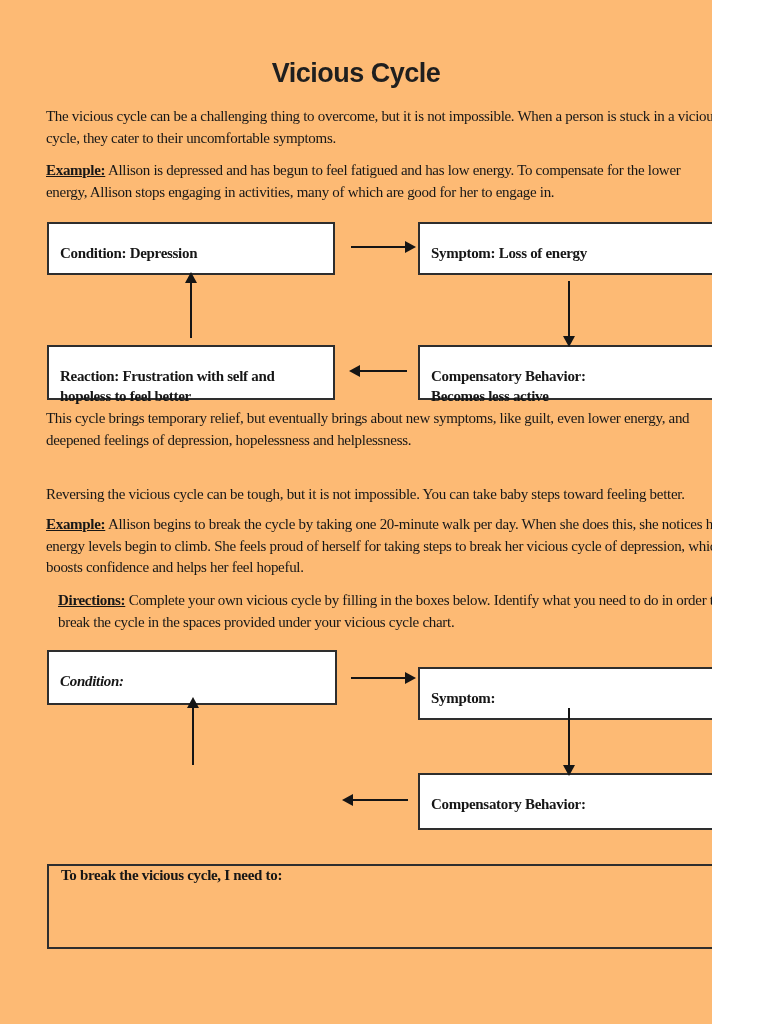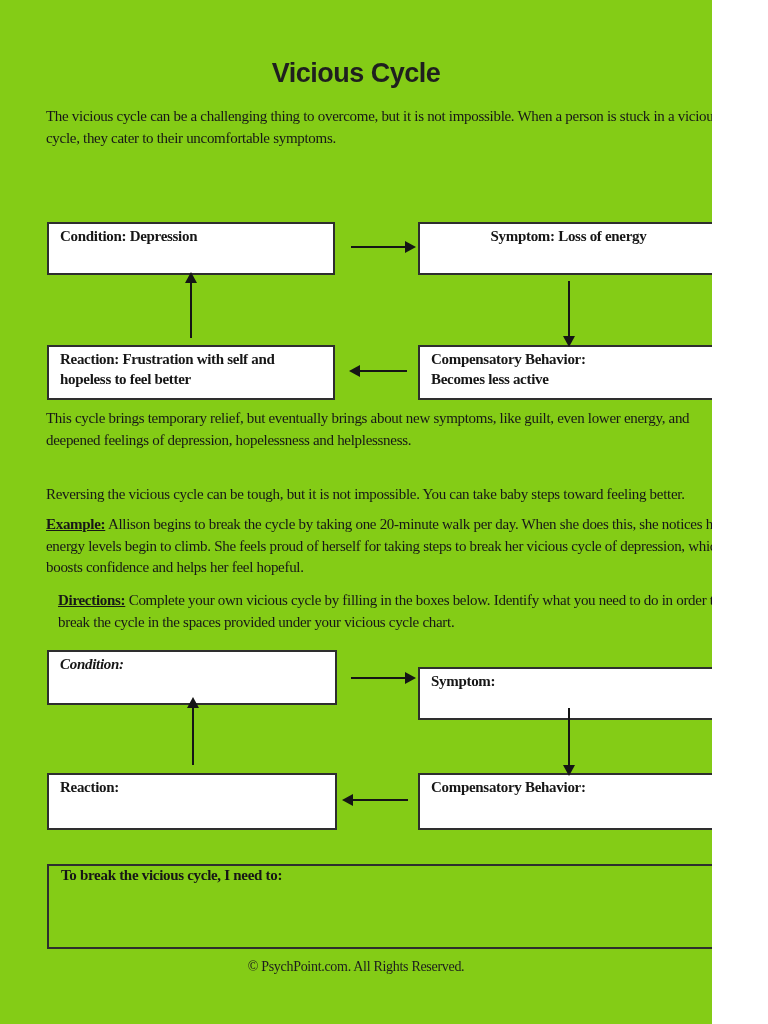--- a/index.html
+++ b/index.html
@@ -1,21 +1,21 @@
 <!DOCTYPE html>
 <html><head>
 <meta charset="utf-8">
 <style>
   * { margin: 0; padding: 0; box-sizing: border-box; }
   html, body { background: #ffffff; }
   .page {
     position: relative;
     width: 712px;
     height: 1024px;
-    background: #84cc16;
+    background: #fdba74;
     color: #1b1b1b;
     font-family: "Liberation Serif", serif;
     font-size: 15px;
     letter-spacing: -0.3px;
     overflow: hidden;
   }
   .title {
     position: absolute;
     left: 0; right: 0;
     top: 58px;
@@ -41,29 +41,29 @@
   .p-example1   { top: 160px; }
   .p-relief     { top: 391px; margin-top: 17px; }
   .p-reversing  { top: 484px; }
   .p-example2   { top: 514px; }
   .p-directions { top: 590px; margin-left: 12px; }
 
   .dbox {
     position: absolute;
     border: 2px solid #2e2e2e;
     background: #ffffff;
-    padding: 2px 11px;
+    padding: 19px 11px;
     font-weight: 700;
     line-height: 20px;
     color: #161616;
     white-space: pre-line;
   }
   
   .b-cond1 { left: 47px;  top: 222px; width: 288px; height: 53px; }
-  .b-symp1 { left: 418px; top: 222px; width: 301px; height: 53px; text-align: center; }
+  .b-symp1 { left: 418px; top: 222px; width: 301px; height: 53px; }
   .b-comp1 { left: 418px; top: 345px; width: 301px; height: 55px; }
   .b-reac1 { left: 47px;  top: 345px; width: 288px; height: 55px; }
   
   .b-cond2 { left: 47px;  top: 650px; width: 290px; height: 55px; font-style: italic; }
   .b-symp2 { left: 418px; top: 652px; width: 300px; height: 53px; margin-top: 15px; }
   .b-comp2 { left: 418px; top: 773px; width: 301px; height: 57px; }
   .b-reac2 { left: 47px;  top: 773px; width: 290px; height: 57px; }
 
   .break-box {
     position: absolute;
@@ -119,20 +119,21 @@
 </style>
 </head>
 <body>
 
 <div class="page">
 
   <h1 class="title">Vicious Cycle</h1>
 
   <p class="para p-intro">The vicious cycle can be a challenging thing to overcome, but it is not impossible. When a person is stuck in a vicious cycle, they cater to their uncomfortable symptoms.</p>
 
+  <p class="para p-example1"><span class="lead">Example:</span><span> Allison is depressed and has begun to feel fatigued and has low energy. To compensate for the lower energy, Allison stops engaging in activities, many of which are good for her to engage in.</span></p>
 
   <div class="dbox b-cond1">Condition: Depression</div>
   <div class="dbox b-symp1">Symptom: Loss of energy</div>
   <div class="dbox b-comp1">Compensatory Behavior:
 Becomes less active</div>
   <div class="dbox b-reac1">Reaction: Frustration with self and
 hopeless to feel better</div>
   <div class="arrow-h dir-right a-right1"></div>
   <div class="arrow-v dir-down a-down1"></div>
   <div class="arrow-h dir-left a-left1"></div>
@@ -142,23 +143,21 @@
 
   <p class="para p-reversing">Reversing the vicious cycle can be tough, but it is not impossible. You can take baby steps toward feeling better.</p>
 
   <p class="para p-example2"><span class="lead">Example:</span><span> Allison begins to break the cycle by taking one 20-minute walk per day. When she does this, she notices her energy levels begin to climb. She feels proud of herself for taking steps to break her vicious cycle of depression, which boosts confidence and helps her feel hopeful.</span></p>
 
   <p class="para p-directions"><span class="lead">Directions:</span><span> Complete your own vicious cycle by filling in the boxes below. Identify what you need to do in order to break the cycle in the spaces provided under your vicious cycle chart.</span></p>
 
   <div class="dbox b-cond2">Condition:</div>
   <div class="dbox b-symp2">Symptom:</div>
   <div class="dbox b-comp2">Compensatory Behavior:</div>
-  <div class="dbox b-reac2">Reaction:</div>
   <div class="arrow-h dir-right a-right2"></div>
   <div class="arrow-v dir-down a-down2"></div>
   <div class="arrow-h dir-left a-left2"></div>
   <div class="arrow-v dir-up a-up2"></div>
 
   <div class="break-box">To break the vicious cycle, I need to:</div>
 
-  <div class="footer">© PsychPoint.com.  All Rights Reserved.</div>
 
 </div>
 
 </body></html>

